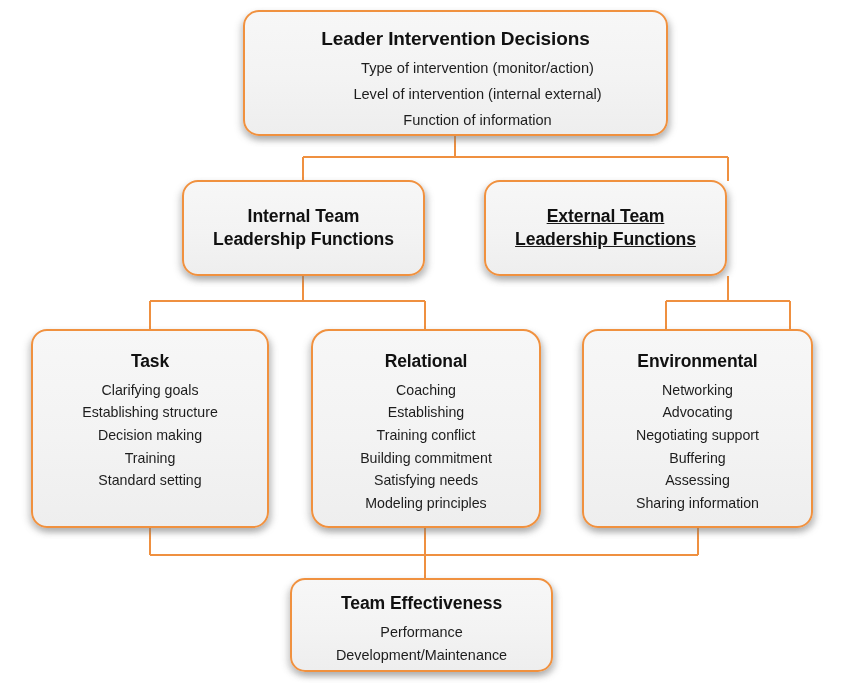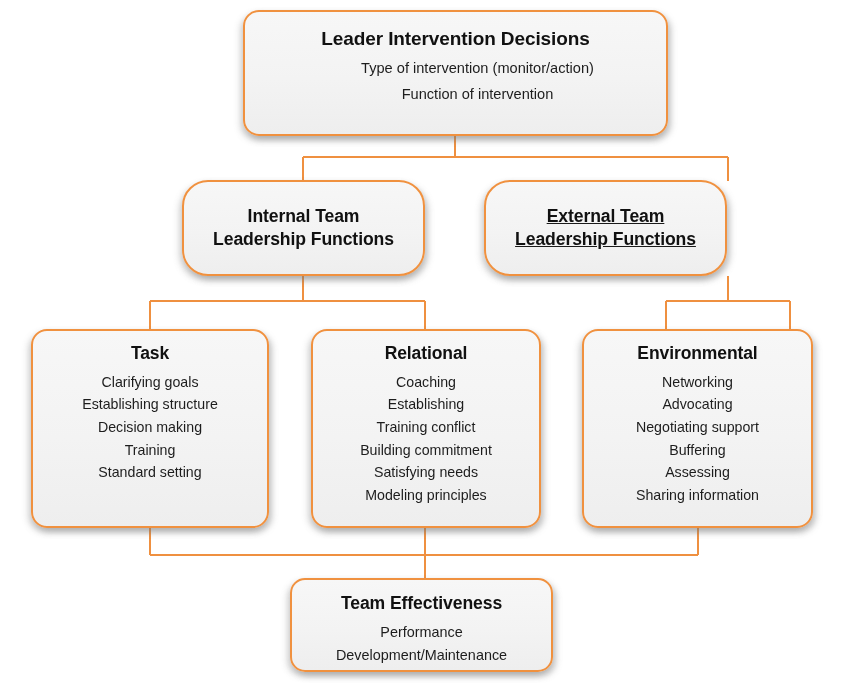--- a/index.html
+++ b/index.html
@@ -67,38 +67,38 @@
     padding-top: 16px;
   }
   #node-root .title { font-size: 19px; margin-bottom: 11px; }
   #node-root .subline { margin-bottom: 11px; font-size: 14.6px; margin-left: 44px; }
 
   
   .node-lvl2 {
     top: 180px;
     width: 243px; height: 96px;
     justify-content: center;
-    border-radius: 26px;
+    border-radius: 16px;
     text-align: right;
   }
   .node-lvl2 .title { font-size: 17.6px; line-height: 1.3; }
   #node-internal { left: 182px; }
   #node-external { left: 484px; text-decoration: underline; }
 
   
   .node-lvl3 {
     top: 329px;
     height: 199px;
     border-radius: 16px;
-    padding-top: 12px;
+    padding-top: 20px;
   }
   .node-lvl3 .title { font-size: 17.5px; margin-bottom: 11px; }
   .node-lvl3 .subline { margin-bottom: 8.5px; font-size: 14.2px; text-align: center; }
   #node-task { left: 31px;  width: 238px; }
-  #node-relational { left: 311px; width: 230px; }
+  #node-relational { left: 311px; width: 230px; border-radius: 18px; }
   #node-environmental { left: 582px; width: 231px; }
 
   
   #node-outcome {
     left: 290px; top: 578px;
     width: 263px; height: 94px;
     border-radius: 15px;
     padding-top: 13px;
   }
   #node-outcome .title { font-size: 17.6px; margin-bottom: 11px; }
@@ -130,21 +130,22 @@
       <path d="M150,528 L150,555"></path>
       <path d="M425,528 L425,578"></path>
       <path d="M698,528 L698,555"></path>
       <path d="M150,555 L698,555"></path>
     </g>
   </svg>
 
   <div class="node" id="node-root">
     <div class="title">Leader Intervention Decisions</div>
     <div class="subline">Type of intervention (monitor/action)</div>
-    <div class="subline">Function of intervention</div>
+    <div class="subline">Level of intervention (internal external)</div>
+    <div class="subline">Function of information</div>
   </div>
 
   <div class="node node-lvl2" id="node-internal">
     <div class="title">Internal Team</div>
     <div class="title">Leadership Functions</div>
   </div>
 
   <div class="node node-lvl2" id="node-external">
     <div class="title">External Team</div>
     <div class="title">Leadership Functions</div>

